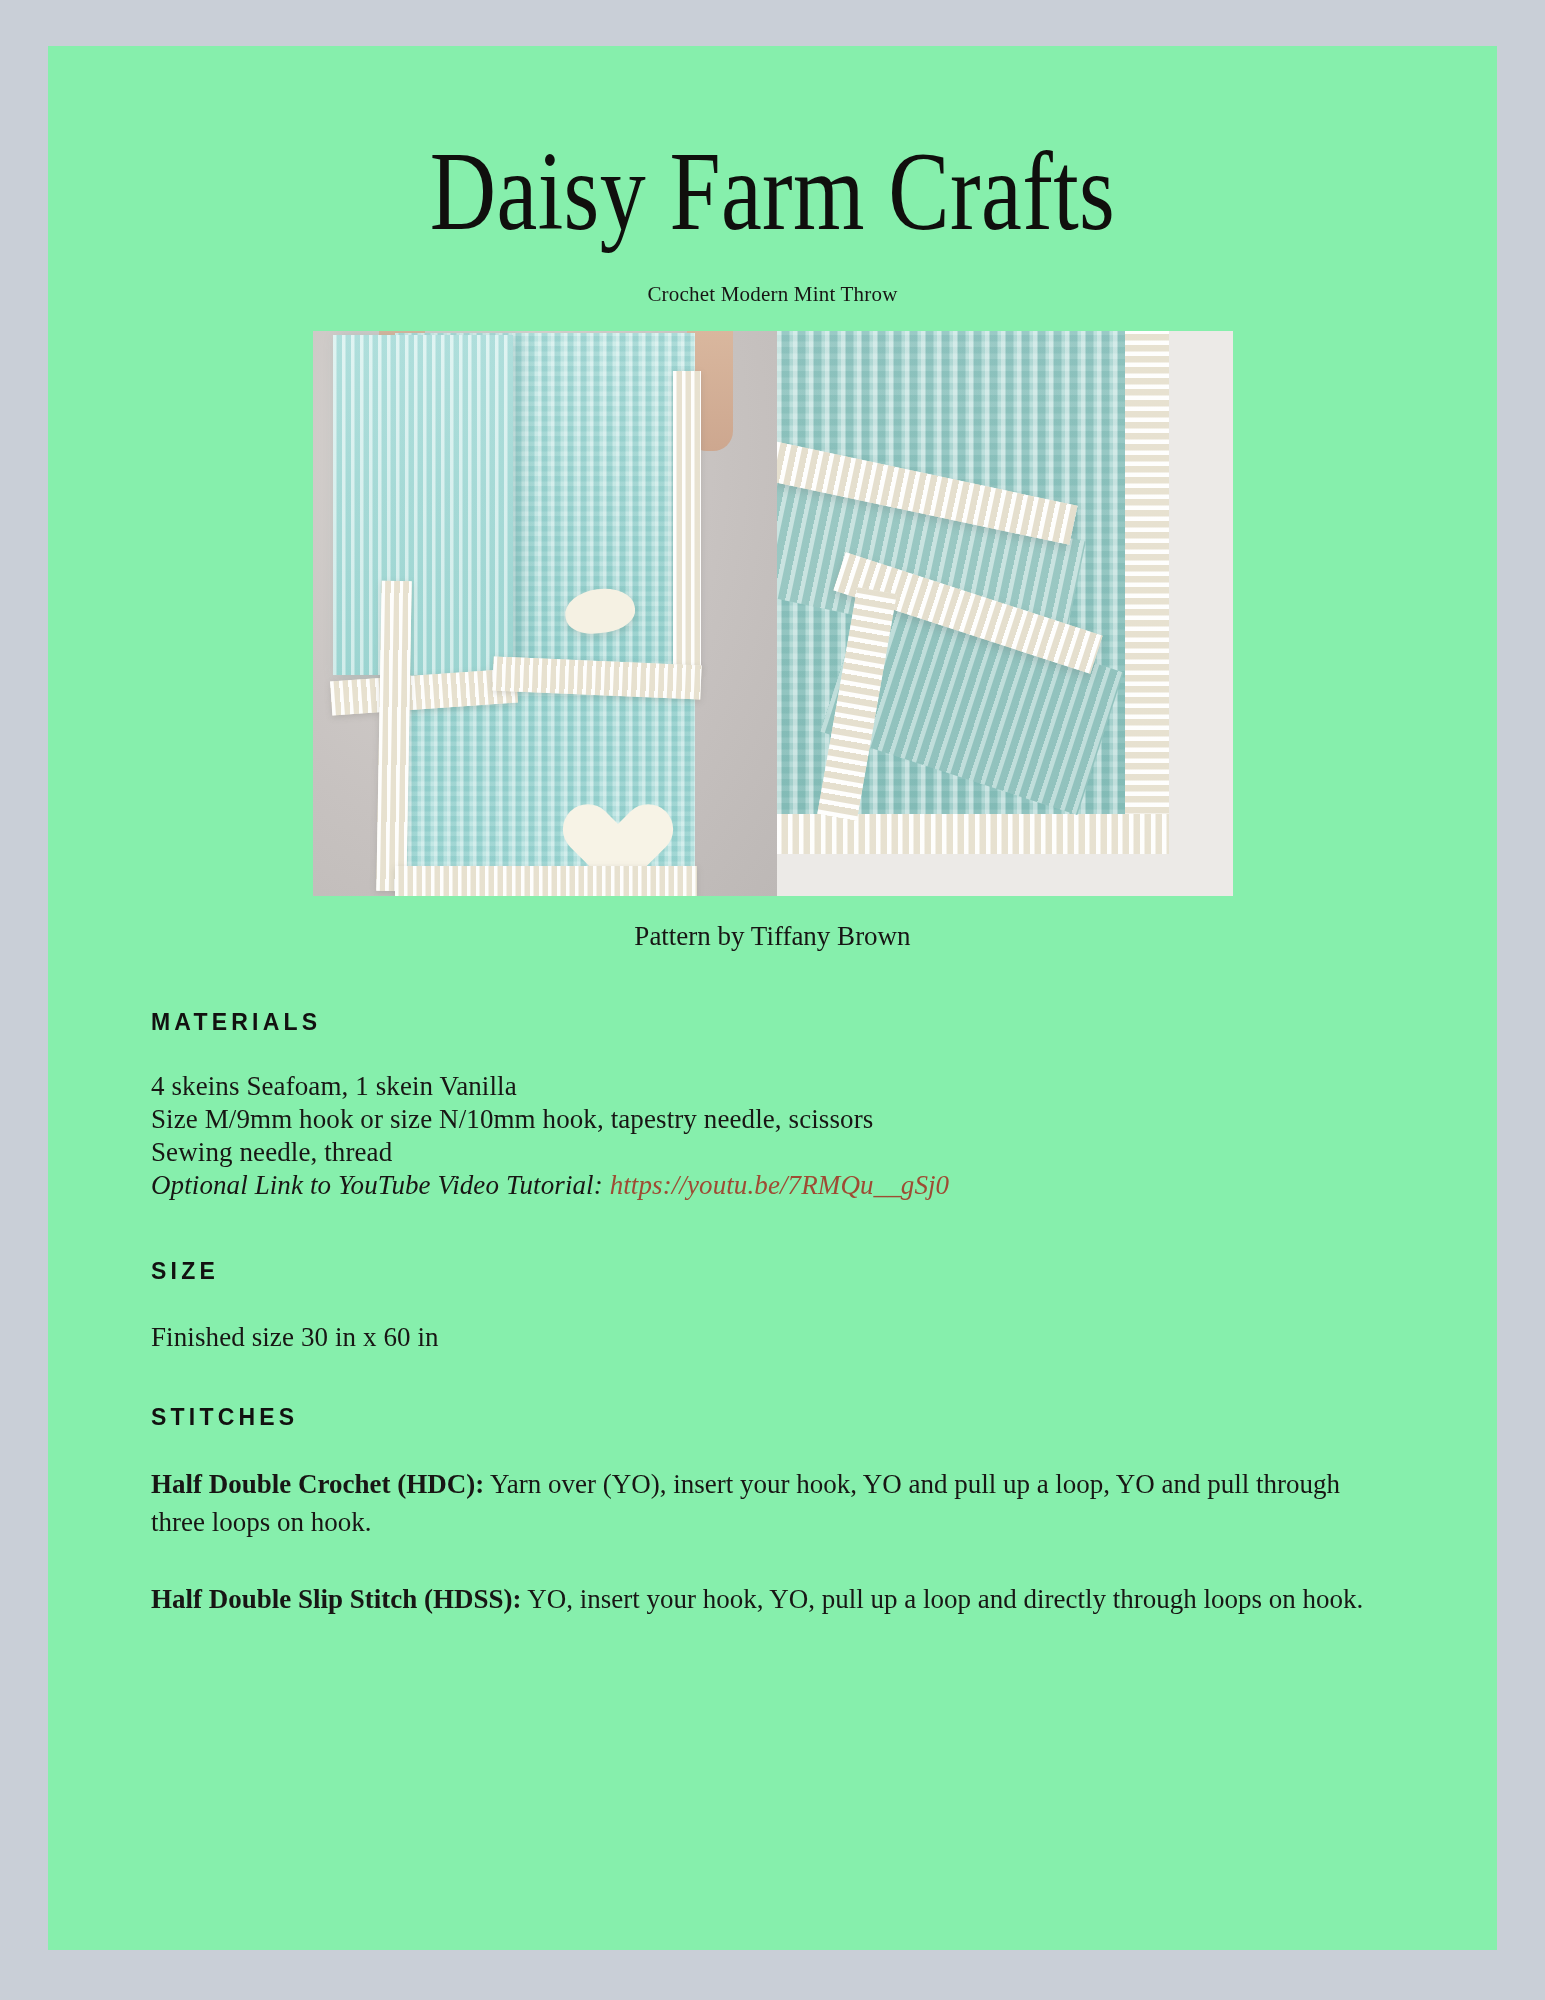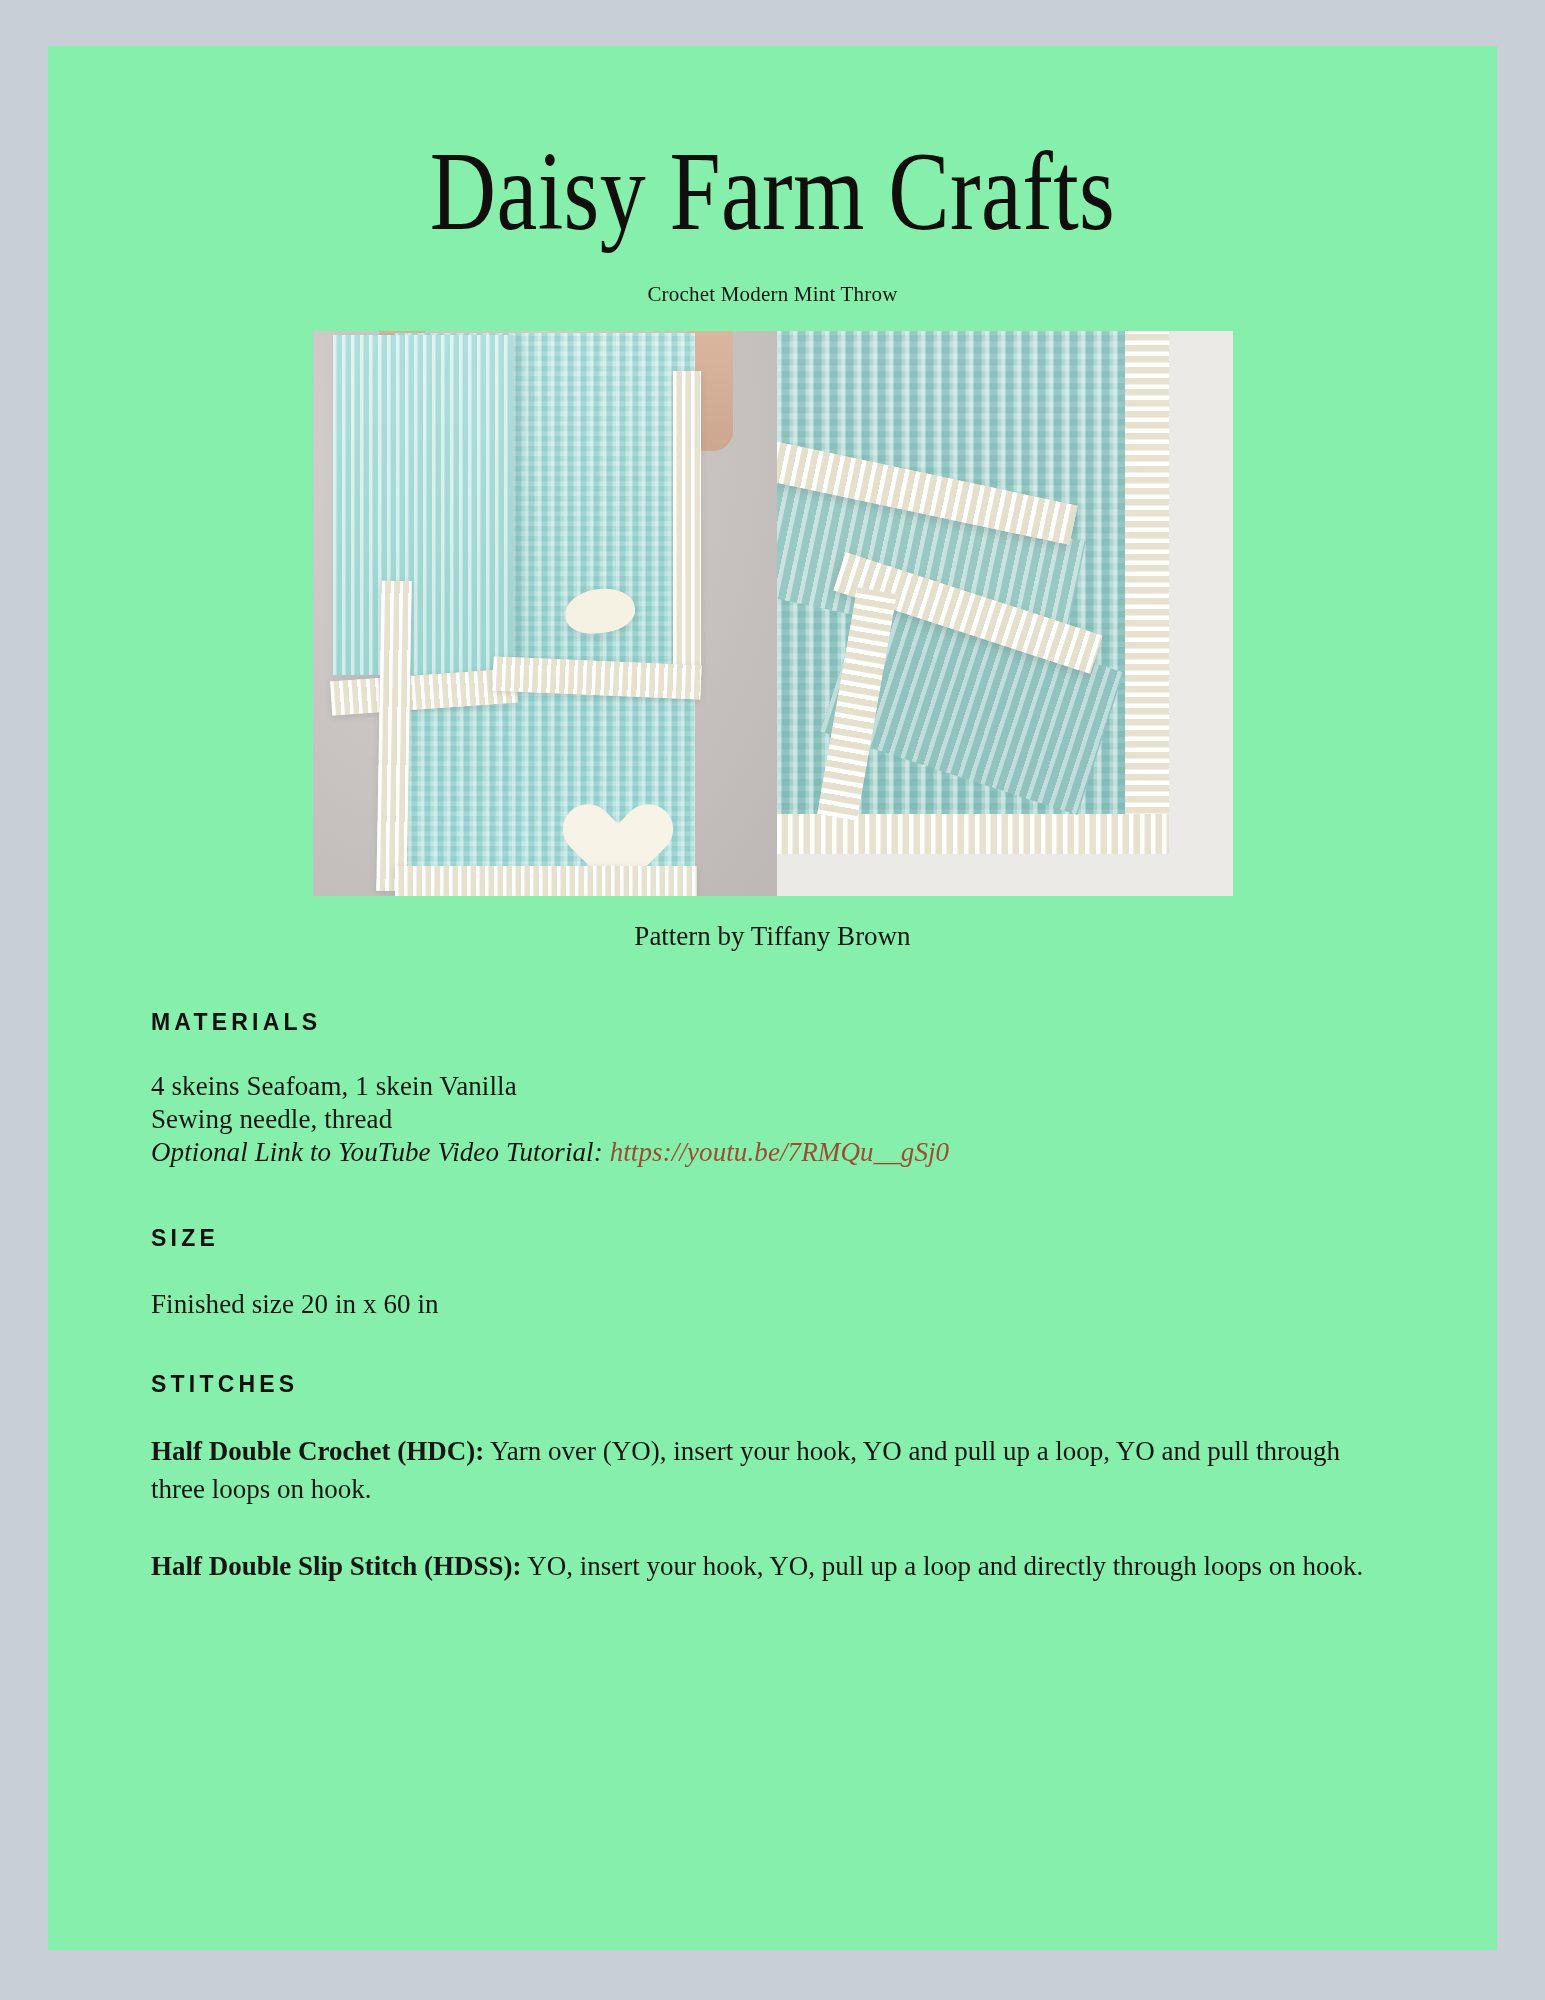--- a/index.html
+++ b/index.html
@@ -294,27 +294,28 @@
         <div class="rfold2"></div>
         <div class="rcorner"></div>
       </div>
     </div>
 
     <p class="byline">Pattern by Tiffany Brown</p>
 
     <h2 class="section-head mat-head">MATERIALS</h2>
     <div class="body-block">
       <p class="body-line">4 skeins Seafoam, 1 skein Vanilla</p>
+      <p class="body-line">Size M/9mm hook or size N/10mm hook, tapestry needle, scissors</p>
       <p class="body-line">Sewing needle, thread</p>
       <p class="body-line italic-line"><span>Optional Link to YouTube Video Tutorial:</span> <a class="link" href="#">https://youtu.be/7RMQu__gSj0</a></p>
     </div>
 
     <h2 class="section-head size-head">SIZE</h2>
     <div class="size-body">
-      <p class="body-line">Finished size 20 in x 60 in</p>
+      <p class="body-line">Finished size 30 in x 60 in</p>
     </div>
 
     <h2 class="section-head stitch-head">STITCHES</h2>
     <p class="stitch-para"><span class="lead">Half Double Crochet (HDC):</span><span> Yarn over (YO), insert your hook, YO and pull up a loop, YO and pull through three loops on hook.</span></p>
     <p class="stitch-para second"><span class="lead">Half Double Slip Stitch (HDSS):</span><span> YO, insert your hook, YO, pull up a loop and directly through loops on hook.</span></p>
 
   </div>
 </div>
 
 </body></html>

